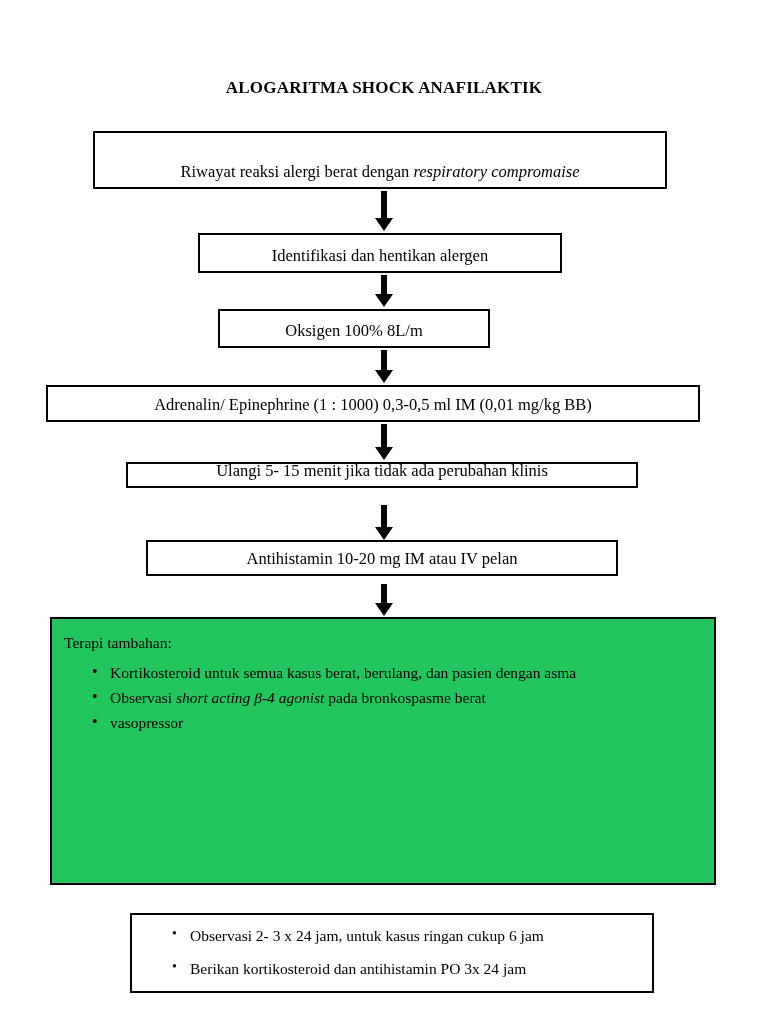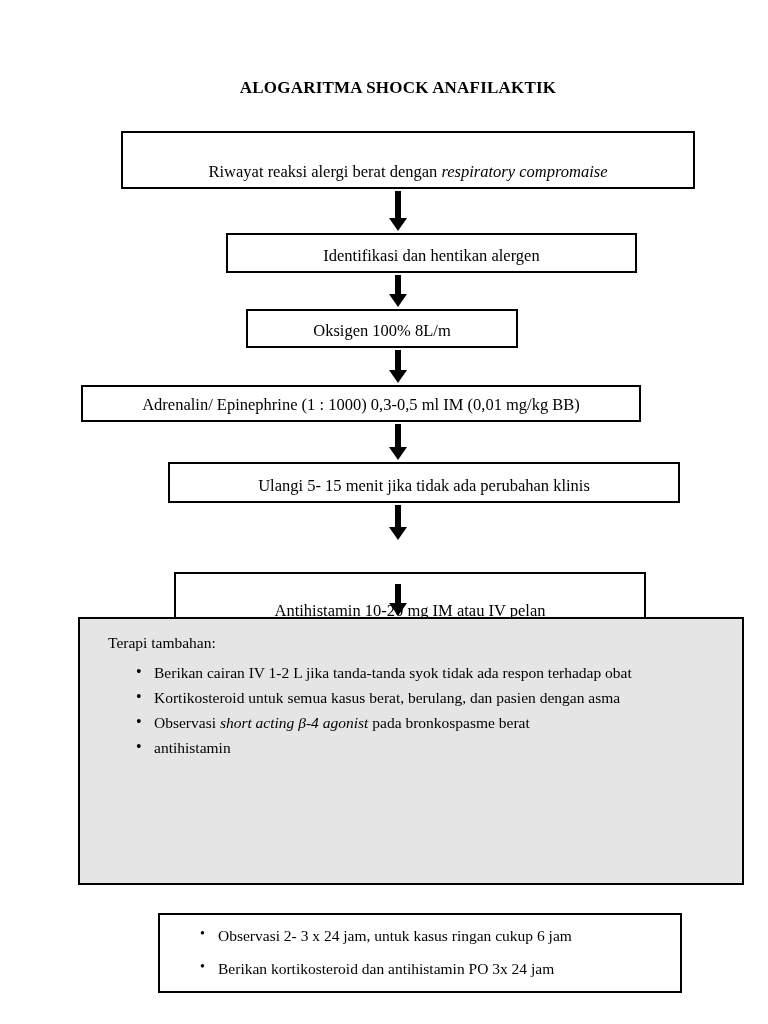--- a/index.html
+++ b/index.html
@@ -12,21 +12,20 @@
     height: 1024px;
     position: relative;
     font-family: "Liberation Serif", "DejaVu Serif", serif;
     color: #000000;
     overflow: hidden;
   }
 
   .page {
     position: absolute;
     inset: 0;
-    margin-left: 28px;
   }
 
   
   .chart-title {
     position: absolute;
     left: 0;
     right: 0;
     top: 78px;
     text-align: center;
     font-size: 17px;
@@ -46,25 +45,25 @@
     text-align: center;
     line-height: 1.42;
     font-size: 16.5px;
     padding: 4px 10px;
   }
   .node .line { display: block; }
   .node i { font-style: italic; }
 
   
   #node-1 { left: 93px;  top: 131px; width: 574px; height: 58px; }
-  #node-2 { left: 198px; top: 233px; width: 411px; height: 40px; }
+  #node-2 { left: 198px; top: 233px; width: 364px; height: 40px; }
   #node-3 { left: 218px; top: 309px; width: 272px; height: 39px; }
-  #node-4 { left: 53px;  top: 385px; width: 560px; height: 37px; }
-  #node-5 { left: 140px; top: 462px; width: 512px; height: 41px; }
-  #node-6 { left: 146px; top: 572px; width: 472px; height: 56px; }
+  #node-4 { left: 46px;  top: 385px; width: 654px; height: 37px; }
+  #node-5 { left: 126px; top: 462px; width: 512px; height: 26px; }
+  #node-6 { left: 146px; top: 540px; width: 472px; height: 36px; }
 
   
   .arrow {
     position: absolute;
     width: 22px;
     left: 50%;
     margin-left: -11px;
   }
   .arrow .stem {
     position: absolute;
@@ -100,22 +99,22 @@
 
   
   #therapy-box {
     position: absolute;
     box-sizing: border-box;
     left: 50px;
     top: 617px;
     width: 666px;
     height: 268px;
     border: 2.5px solid #000000;
-    background: #e5e5e5;
-    padding: 12px 22px 10px 28px;
+    background: #22c55e;
+    padding: 12px 22px 10px 12px;
     font-size: 15.5px;
     line-height: 1.55;
   }
   #therapy-box .heading {
     font-size: 15.5px;
     margin: 0 0 6px 0;
   }
   ul.bullets {
     list-style: none;
     margin: 0;
@@ -241,30 +240,27 @@
   <div class="arrow" id="arrow-6">
     <span class="stem"></span>
     <span class="head"></span>
   </div>
 
   <div id="therapy-box">
     <div class="heading">Terapi tambahan:</div>
 
     <ul class="bullets">
       <li>
-        <span class="btext">Berikan cairan IV 1-2 L jika tanda-tanda syok tidak ada respon terhadap obat</span>
-      </li>
-      <li>
         <span class="btext">Kortikosteroid untuk semua kasus berat, berulang, dan pasien dengan asma</span>
       </li>
       <li>
         <span class="btext"><span>Observasi </span><span class="it">short acting β-4 agonist</span><span> pada bronkospasme berat</span></span>
       </li>
       <li>
-        <span class="btext">antihistamin</span>
+        <span class="btext">vasopressor</span>
       </li>
     </ul>
   </div>
 
   <div id="observation-box">
     <ul class="bullets">
       <li>
         <span class="btext">Observasi 2- 3 x 24 jam, untuk kasus ringan cukup 6 jam</span>
       </li>
       <li>

